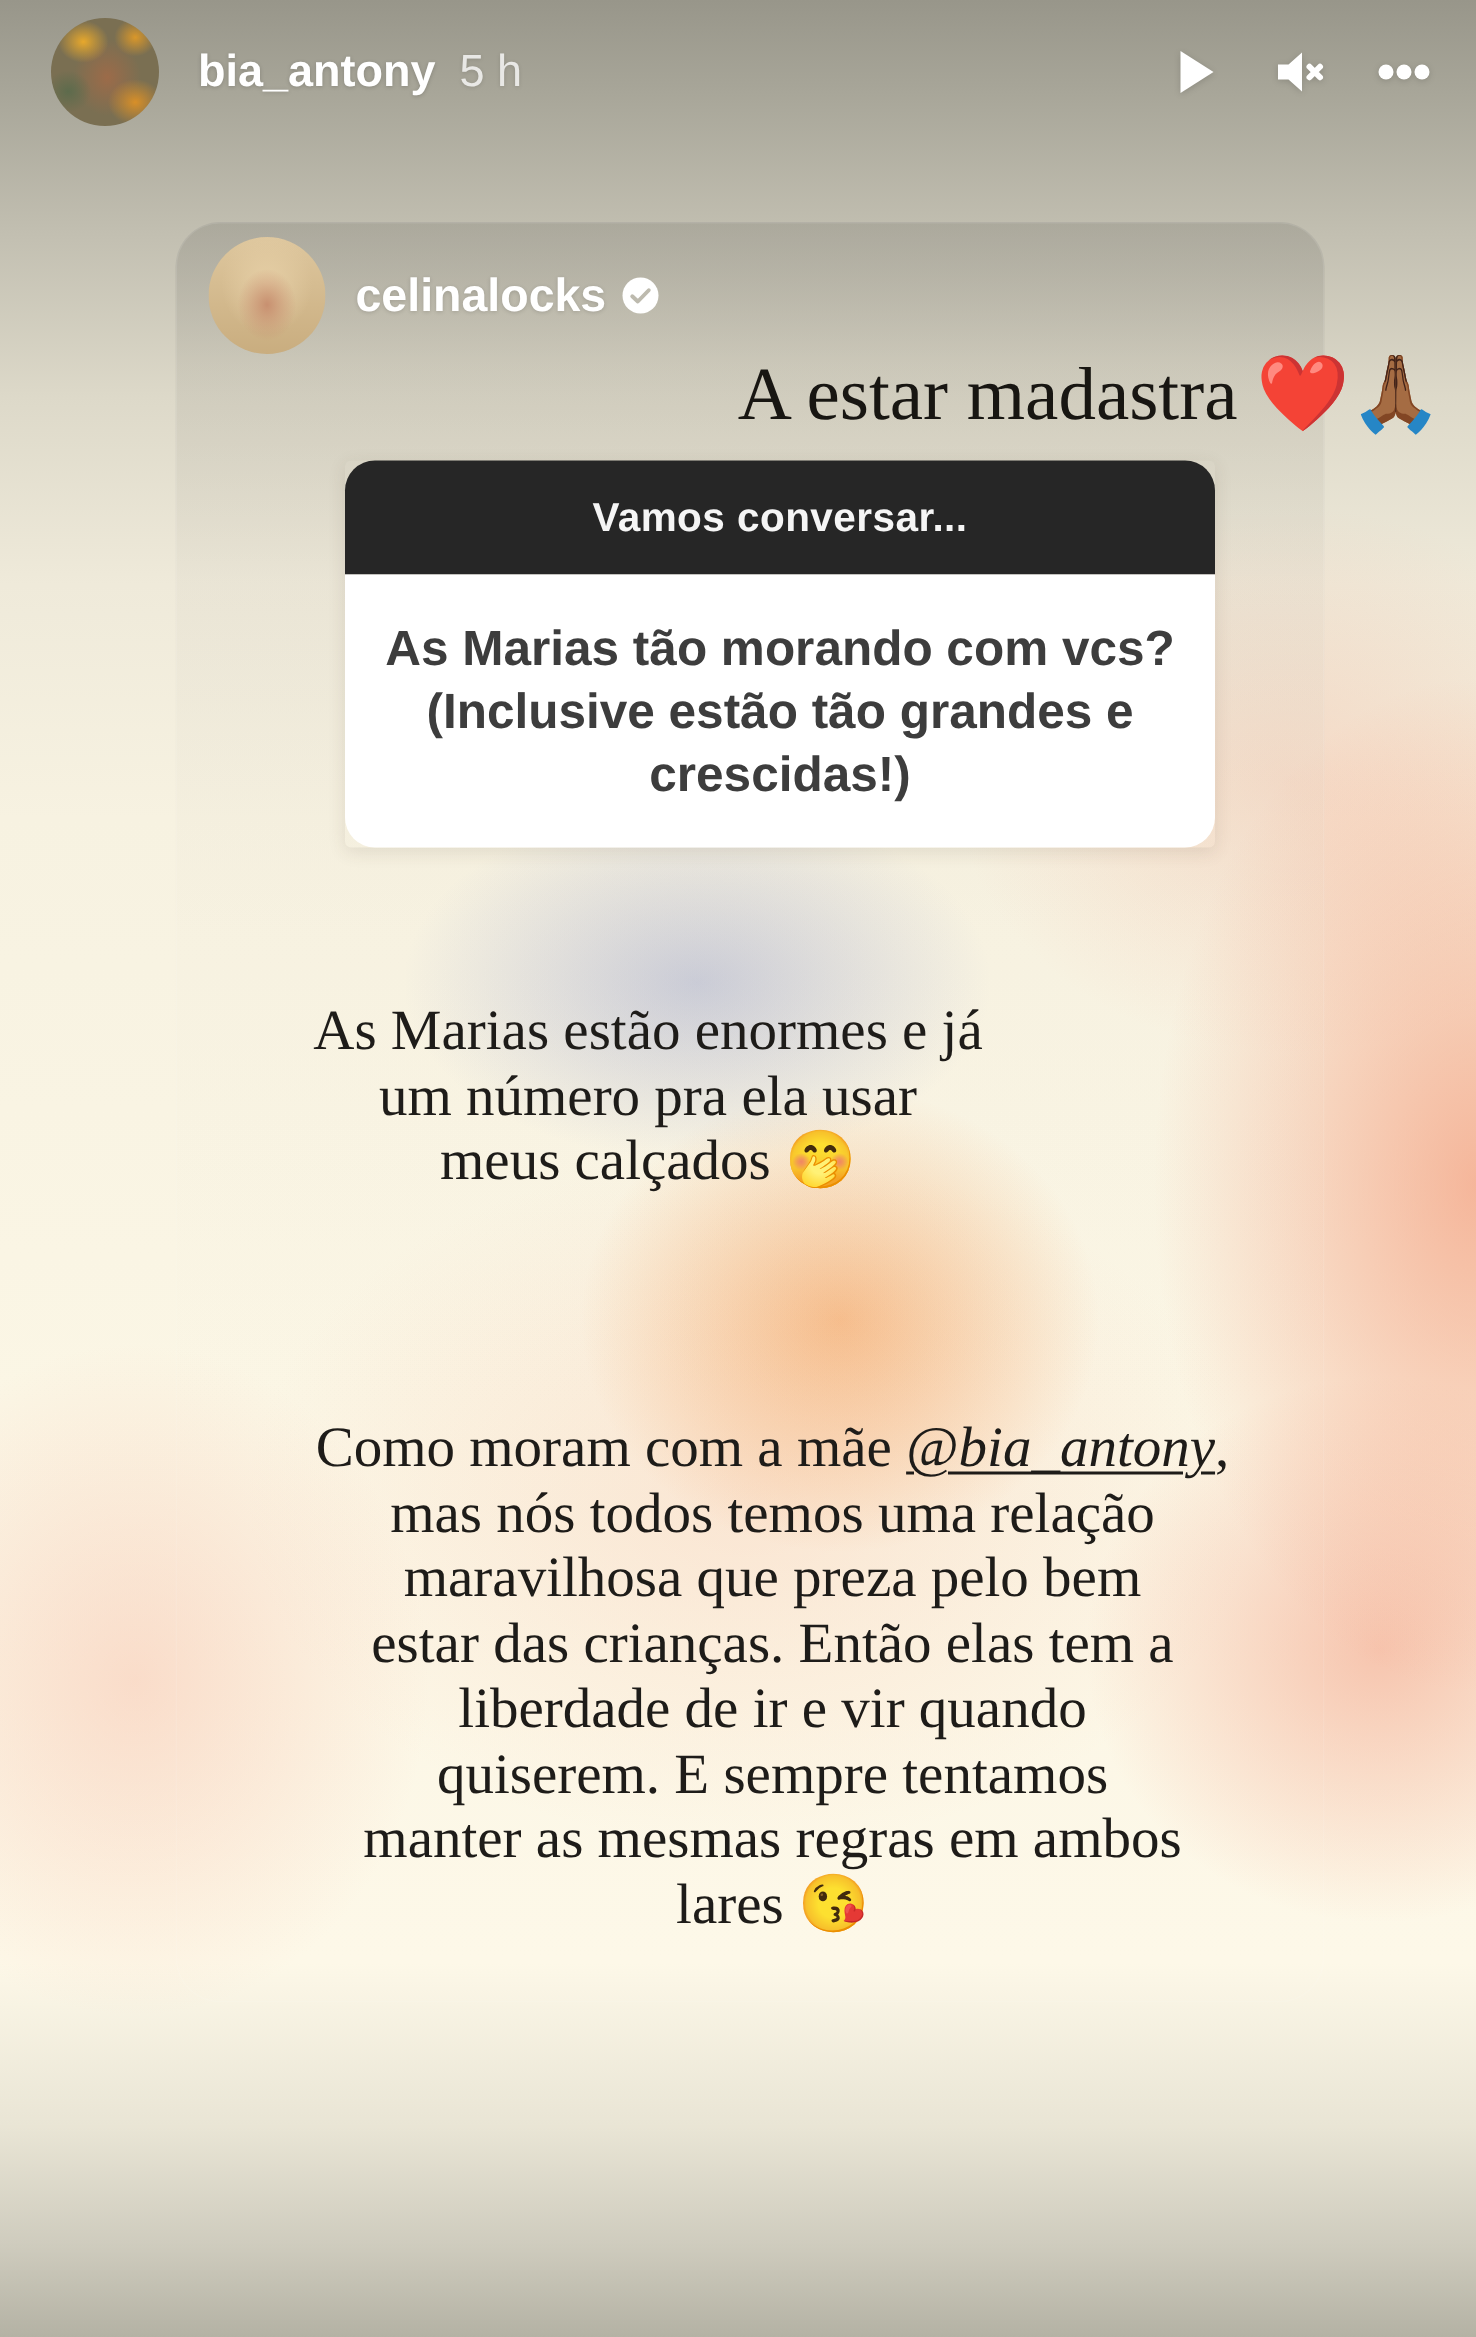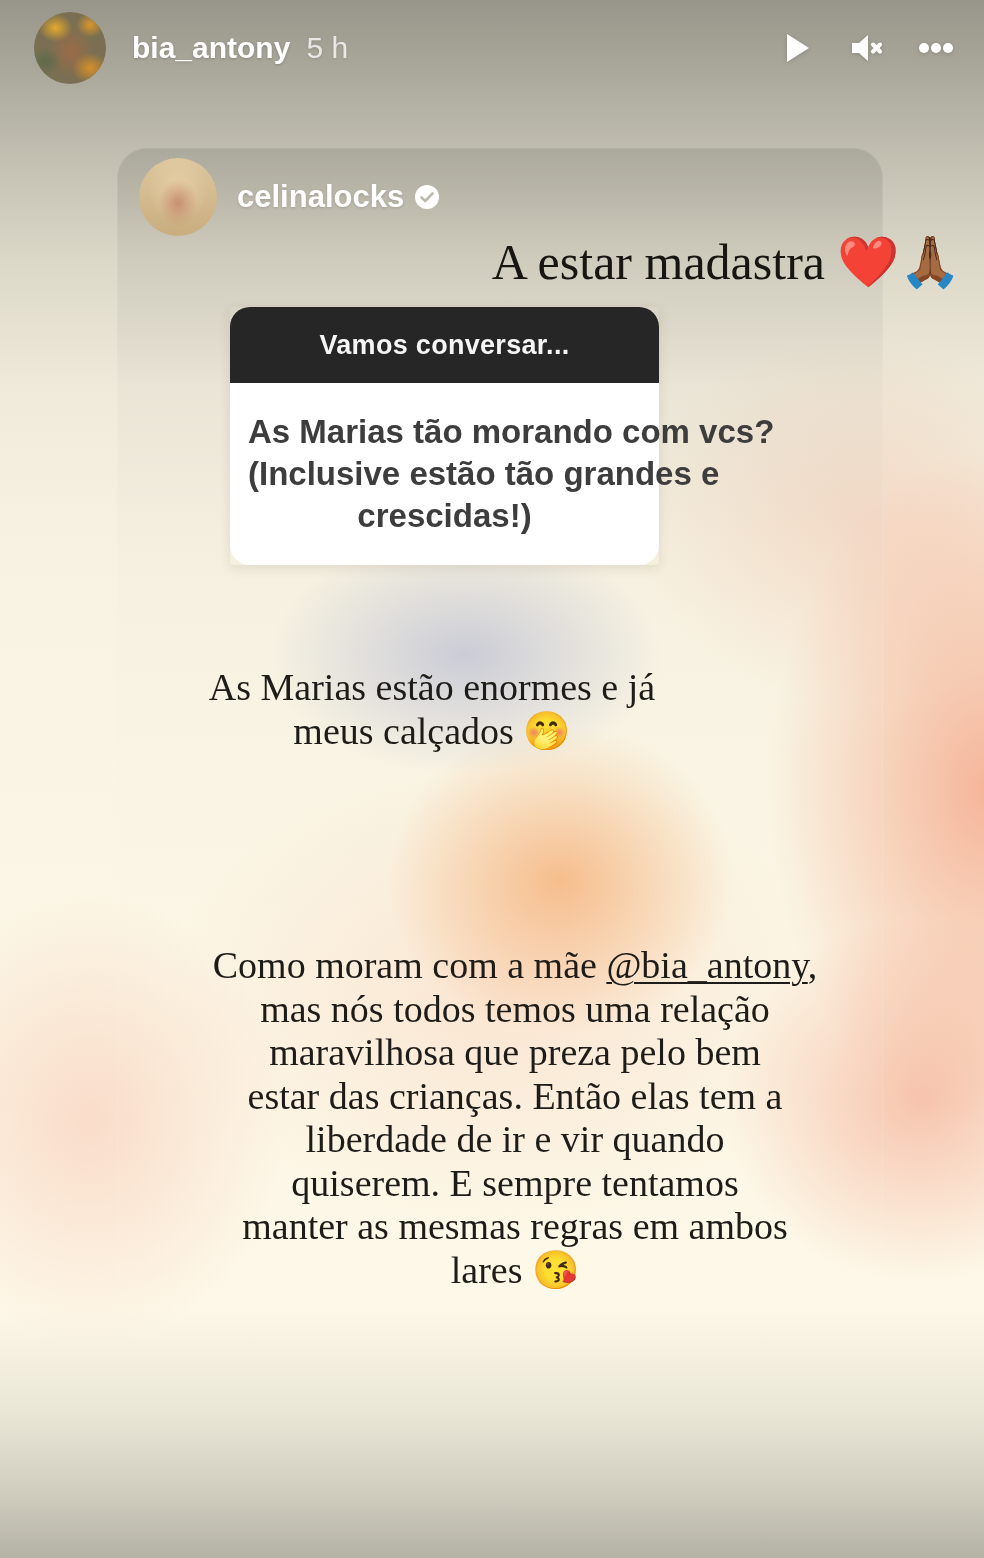--- a/index.html
+++ b/index.html
@@ -49,33 +49,33 @@
   }
   .card-header .username{margin-left:20px;font-size:31px;font-weight:bold;color:#fff;text-shadow:0 1px 3px rgba(0,0,0,0.15);}
   .badge{margin-left:10px;width:26px;height:26px;display:block;}
   
   .caption{
     position:absolute;top:232px;right:22px;height:60px;line-height:60px;white-space:nowrap;
     font-family:"Liberation Serif","DejaVu Serif",serif;font-size:50px;color:#181612;z-index:4;
   }
   .caption .heart{color:#e02b2b;}
   
-  .sticker{position:absolute;left:230px;top:307px;width:429px;border-radius:4px;box-shadow:0 3px 12px rgba(70,55,40,0.12);z-index:3;}
+  .sticker{position:absolute;left:230px;top:307px;width:580px;border-radius:4px;box-shadow:0 3px 12px rgba(70,55,40,0.12);z-index:3;}
   .sticker-header{
     height:76px;line-height:76px;background:#262626;border-radius:20px 20px 0 0;
     text-align:center;color:#f5f5f5;font-size:27px;font-weight:bold;letter-spacing:0.3px;
   }
   .sticker-body{background:#ffffff;border-radius:0 0 20px 20px;padding:28px 18px 28px 18px;}
   .sticker-body .qline{font-size:33px;line-height:42px;font-weight:bold;color:#3d3d3d;text-align:center;white-space:nowrap;}
   
   .answer{position:absolute;font-family:"Liberation Serif","DejaVu Serif",serif;color:#1e1c19;text-align:center;z-index:3;}
   .answer .aline{font-size:38px;line-height:43.5px;white-space:nowrap;}
   .answer1{left:112px;top:666px;width:640px;}
   .answer2{left:165px;top:944px;width:700px;}
-  .mention{text-decoration:underline;text-decoration-thickness:2px;text-underline-offset:4px;cursor:pointer;}
+  .mention{text-decoration:underline;text-decoration-thickness:2px;text-underline-offset:4px;cursor:pointer;font-style:italic;}
 </style>
 </head>
 <body>
 
 <div class="story">
 
   <div class="card">
     <div class="card-header">
       <div class="avatar-reshare"></div>
       <span class="username">celinalocks</span>
@@ -118,20 +118,21 @@
     <div class="sticker-header">Vamos conversar...</div>
     <div class="sticker-body">
       <div class="qline">As Marias tão morando com vcs?</div>
       <div class="qline">(Inclusive estão tão grandes e</div>
       <div class="qline">crescidas!)</div>
     </div>
   </div>
 
   <div class="answer answer1">
     <div class="aline">As Marias estão enormes e já</div>
+    <div class="aline">um número pra ela usar</div>
     <div class="aline">meus calçados 🤭</div>
   </div>
 
   <div class="answer answer2">
     <div class="aline"><span>Como moram com a mãe </span><span class="mention">@bia_antony</span><span>,</span></div>
     <div class="aline">mas nós todos temos uma relação</div>
     <div class="aline">maravilhosa que preza pelo bem</div>
     <div class="aline">estar das crianças. Então elas tem a</div>
     <div class="aline">liberdade de ir e vir quando</div>
     <div class="aline">quiserem. E sempre tentamos</div>

